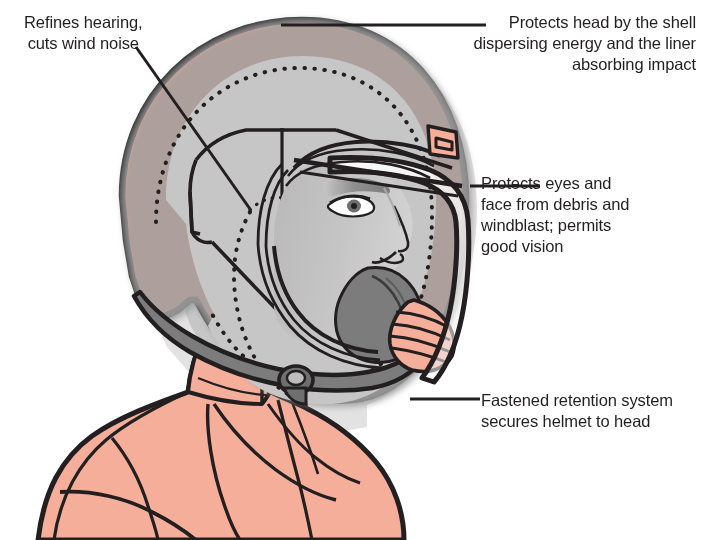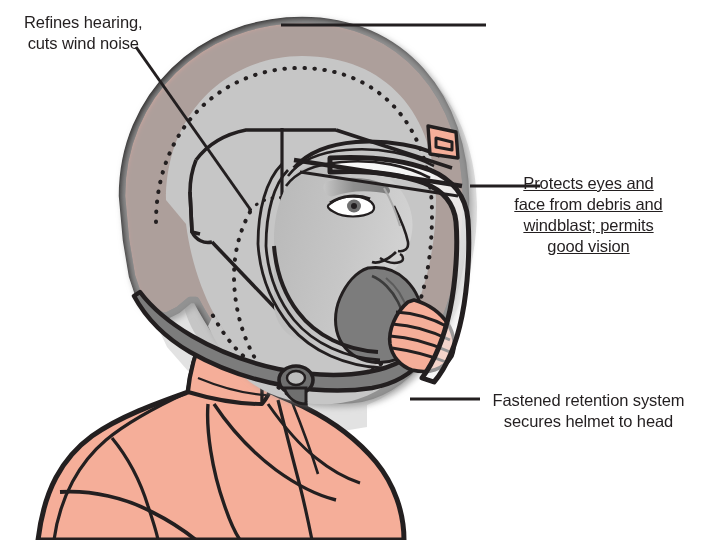--- a/index.html
+++ b/index.html
@@ -38,34 +38,33 @@
   }
   .callout-shell {
     right: 24px;
     top: 12px;
     text-align: right;
     width: 240px;
   }
   .callout-visor {
     right: 24px;
     top: 173px;
-    text-align: center;
+    text-align: left;
     width: 215px;
-    text-decoration: underline;
   }
   .callout-comfort {
     right: 24px;
     top: 293px;
     text-align: right;
     width: 215px;
   }
   .callout-retention {
     right: 24px;
     top: 390px;
-    text-align: center;
+    text-align: left;
     width: 215px;
   }
 </style>
 </head>
 <body>
 
 <div id="page">
 
   <svg id="diagram" viewBox="0 0 720 540">
     <defs>
@@ -310,20 +309,23 @@
       <line x1="136" y1="47" x2="250" y2="209"></line>
       <line x1="281" y1="25" x2="486" y2="25"></line>
       <line x1="470" y1="186" x2="540" y2="186"></line>
       <line x1="410" y1="399" x2="480" y2="399"></line>
     </g>
   </svg>
 
   <div class="callout callout-left">Refines hearing,
 cuts wind noise</div>
 
+  <div class="callout callout-shell">Protects head by the shell
+dispersing energy and the liner
+absorbing impact</div>
 
   <div class="callout callout-visor">Protects eyes and
 face from debris and
 windblast; permits
 good vision</div>
 
 
   <div class="callout callout-retention">Fastened retention system
 secures helmet to head</div>
 

